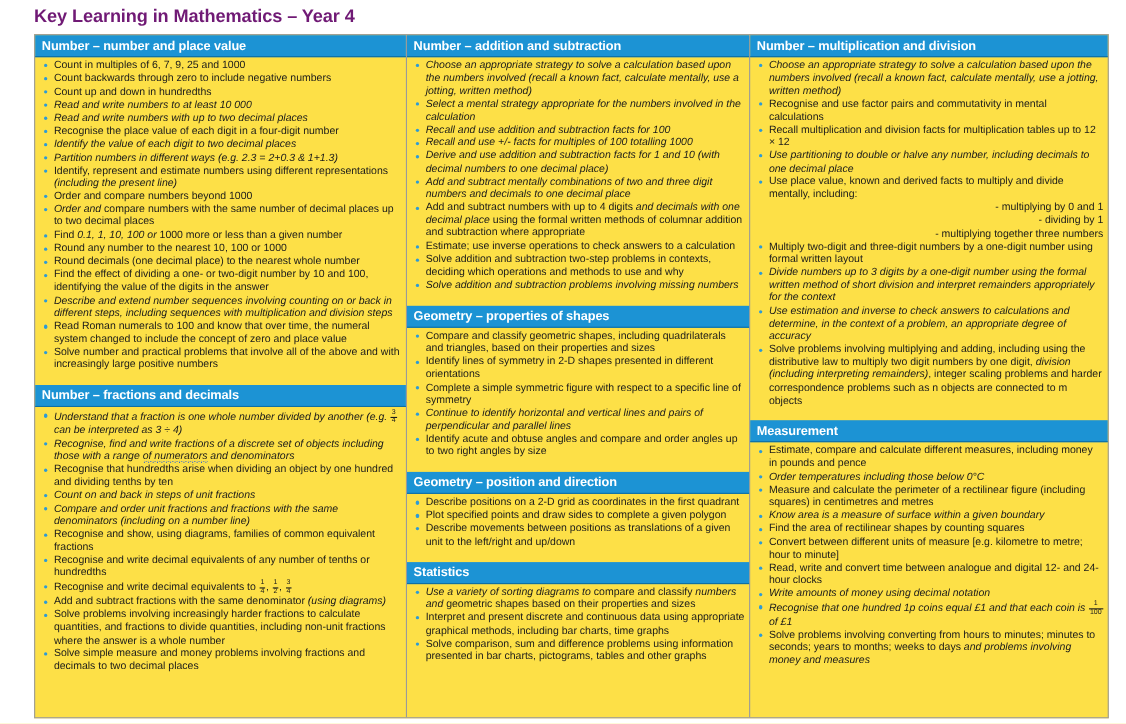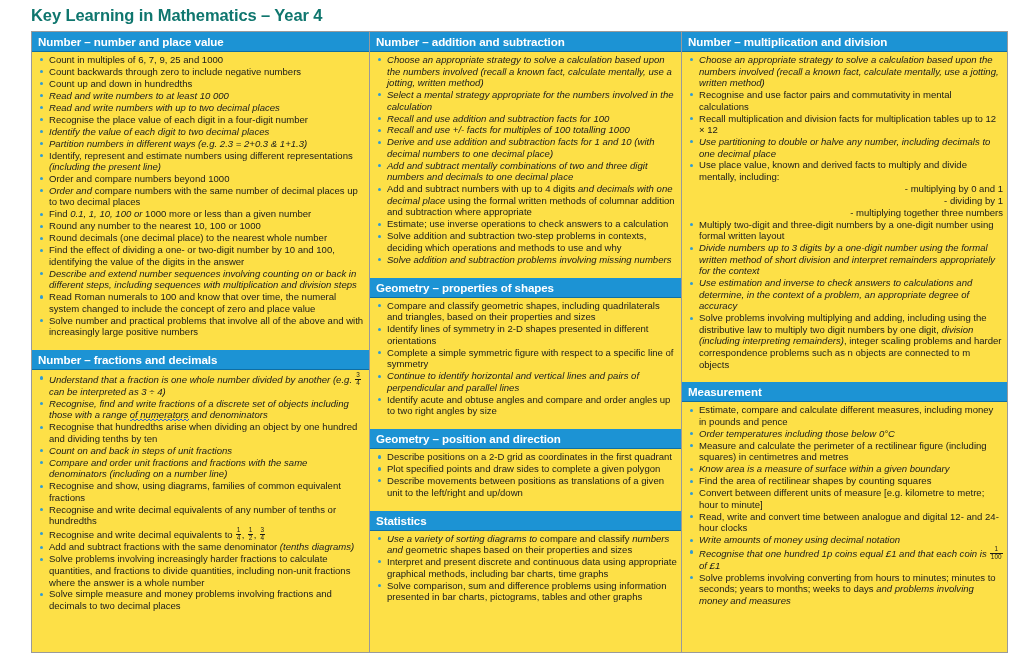--- a/index.html
+++ b/index.html
@@ -6,21 +6,21 @@
   body{
     width:1024px;height:658px;background:#ffffff;
     font-family:"Liberation Sans", sans-serif;
     -webkit-font-smoothing:antialiased;
     overflow:hidden;
   }
   #page{position:relative;width:1024px;height:658px;}
 
   .page-title{
     position:absolute;left:31px;top:6px;
-    font-size:16.5px;font-weight:bold;color:#0f766e;
+    font-size:16.5px;font-weight:bold;color:#701a75;
     letter-spacing:-0.1px;white-space:nowrap;
   }
 
   .grid{
     position:absolute;left:31px;top:31px;
     width:977px;height:622px;
     border:1px solid #9a9a9a;
     display:flex;
     box-sizing:border-box;
     background:#fde047;
@@ -143,21 +143,21 @@
           <div class="sec-head">Number – fractions and decimals</div>
           <ul class="items">
             <li class=""><span class="it">Understand that a fraction is one whole number divided by another (e.g. </span><span class="frac"><span class="n">3</span><span class="d">4</span></span><span class="it"> can be interpreted as 3 ÷ 4)</span></li>
             <li class=""><span class="it">Recognise, find and write fractions of a discrete set of objects including those with a range </span><span class="it spell">of numerators</span><span class="it"> and denominators</span></li>
             <li class=""><span class="ro">Recognise that hundredths arise when dividing an object by one hundred and dividing tenths by ten</span></li>
             <li class=""><span class="it">Count on and back in steps of unit fractions</span></li>
             <li class=""><span class="it">Compare and order unit fractions and fractions with the same denominators (including on a number line)</span></li>
             <li class=""><span class="ro">Recognise and show, using diagrams, families of common equivalent fractions</span></li>
             <li class=""><span class="ro">Recognise and write decimal equivalents of any number of tenths or hundredths</span></li>
             <li class=""><span class="ro">Recognise and write decimal equivalents to </span><span class="frac"><span class="n">1</span><span class="d">4</span></span><span class="ro">, </span><span class="frac"><span class="n">1</span><span class="d">2</span></span><span class="ro">, </span><span class="frac"><span class="n">3</span><span class="d">4</span></span></li>
-            <li class=""><span class="ro">Add and subtract fractions with the same denominator </span><span class="it">(tenths diagrams)</span></li>
+            <li class=""><span class="ro">Add and subtract fractions with the same denominator </span><span class="it">(using diagrams)</span></li>
             <li class=""><span class="ro">Solve problems involving increasingly harder fractions to calculate quantities, and fractions to divide quantities, including non-unit fractions where the answer is a whole number</span></li>
             <li class=""><span class="ro">Solve simple measure and money problems involving fractions and decimals to two decimal places</span></li>
           </ul>
         </div>
       </div>
     <div class="col col-2">
         <div class="section">
           <div class="sec-head">Number – addition and subtraction</div>
           <ul class="items">
             <li class=""><span class="it">Choose an appropriate strategy to solve a calculation based upon the numbers involved (recall a known fact, calculate mentally, use a jotting, written method)</span></li>

